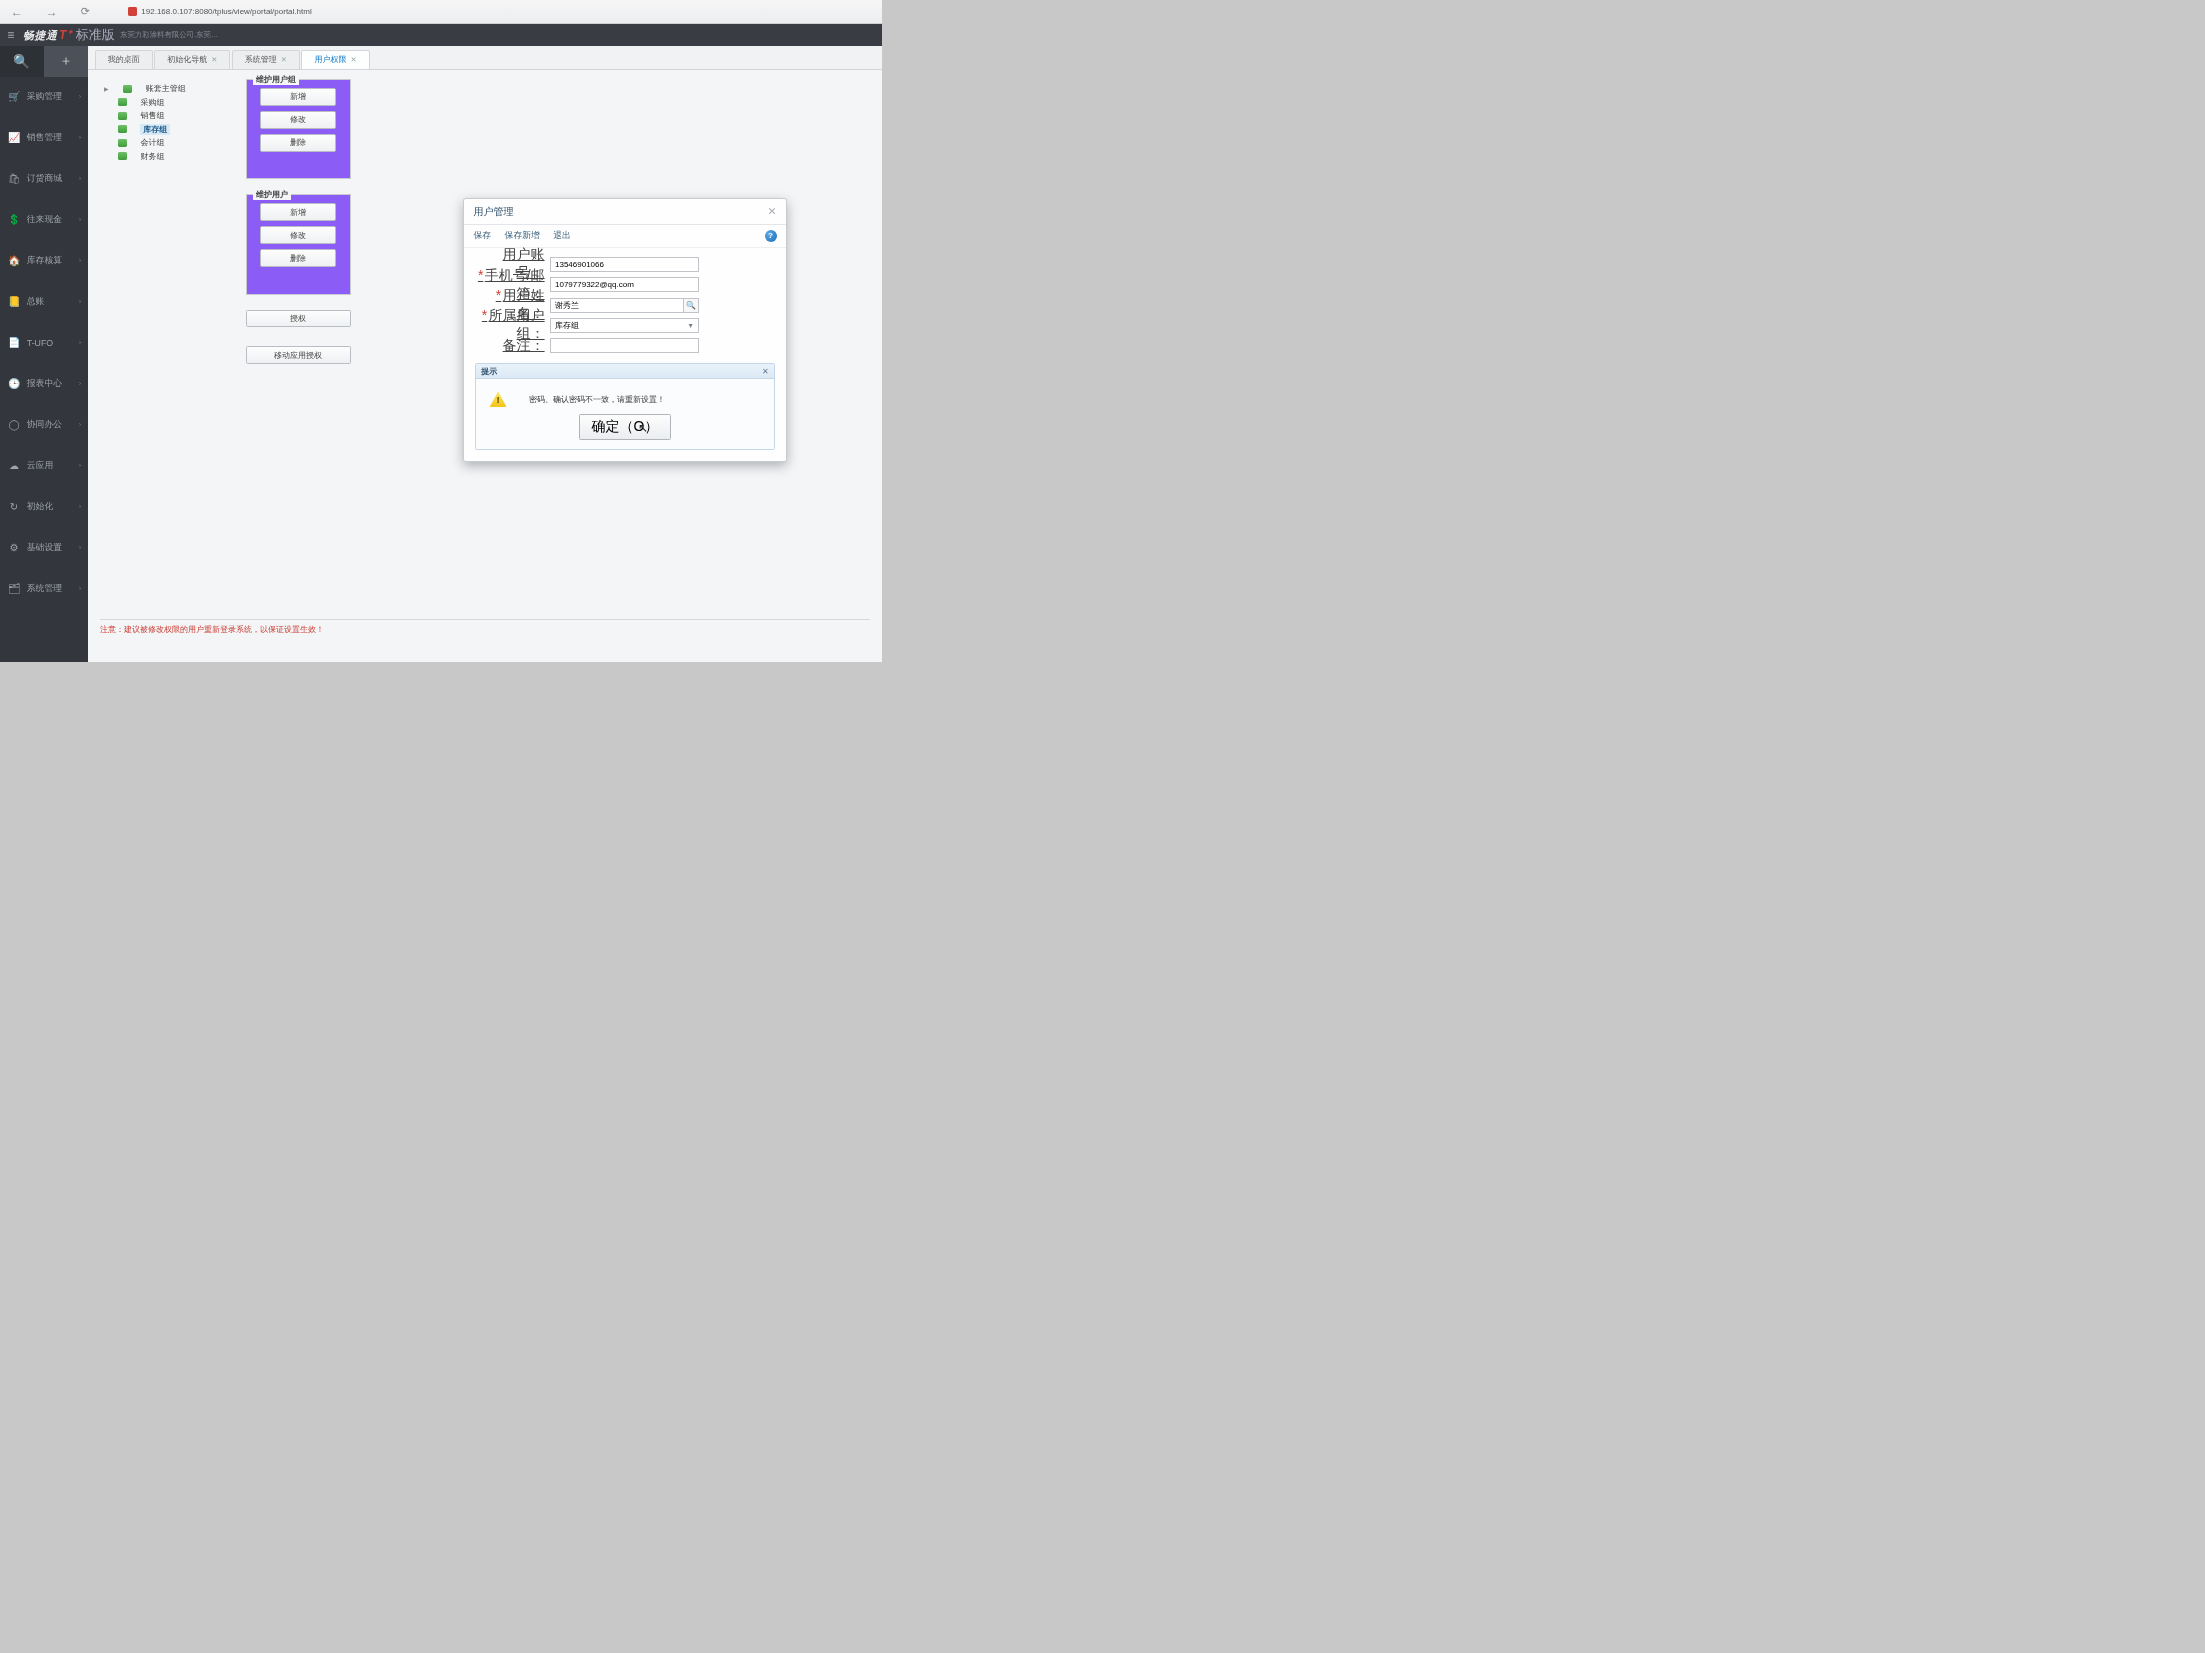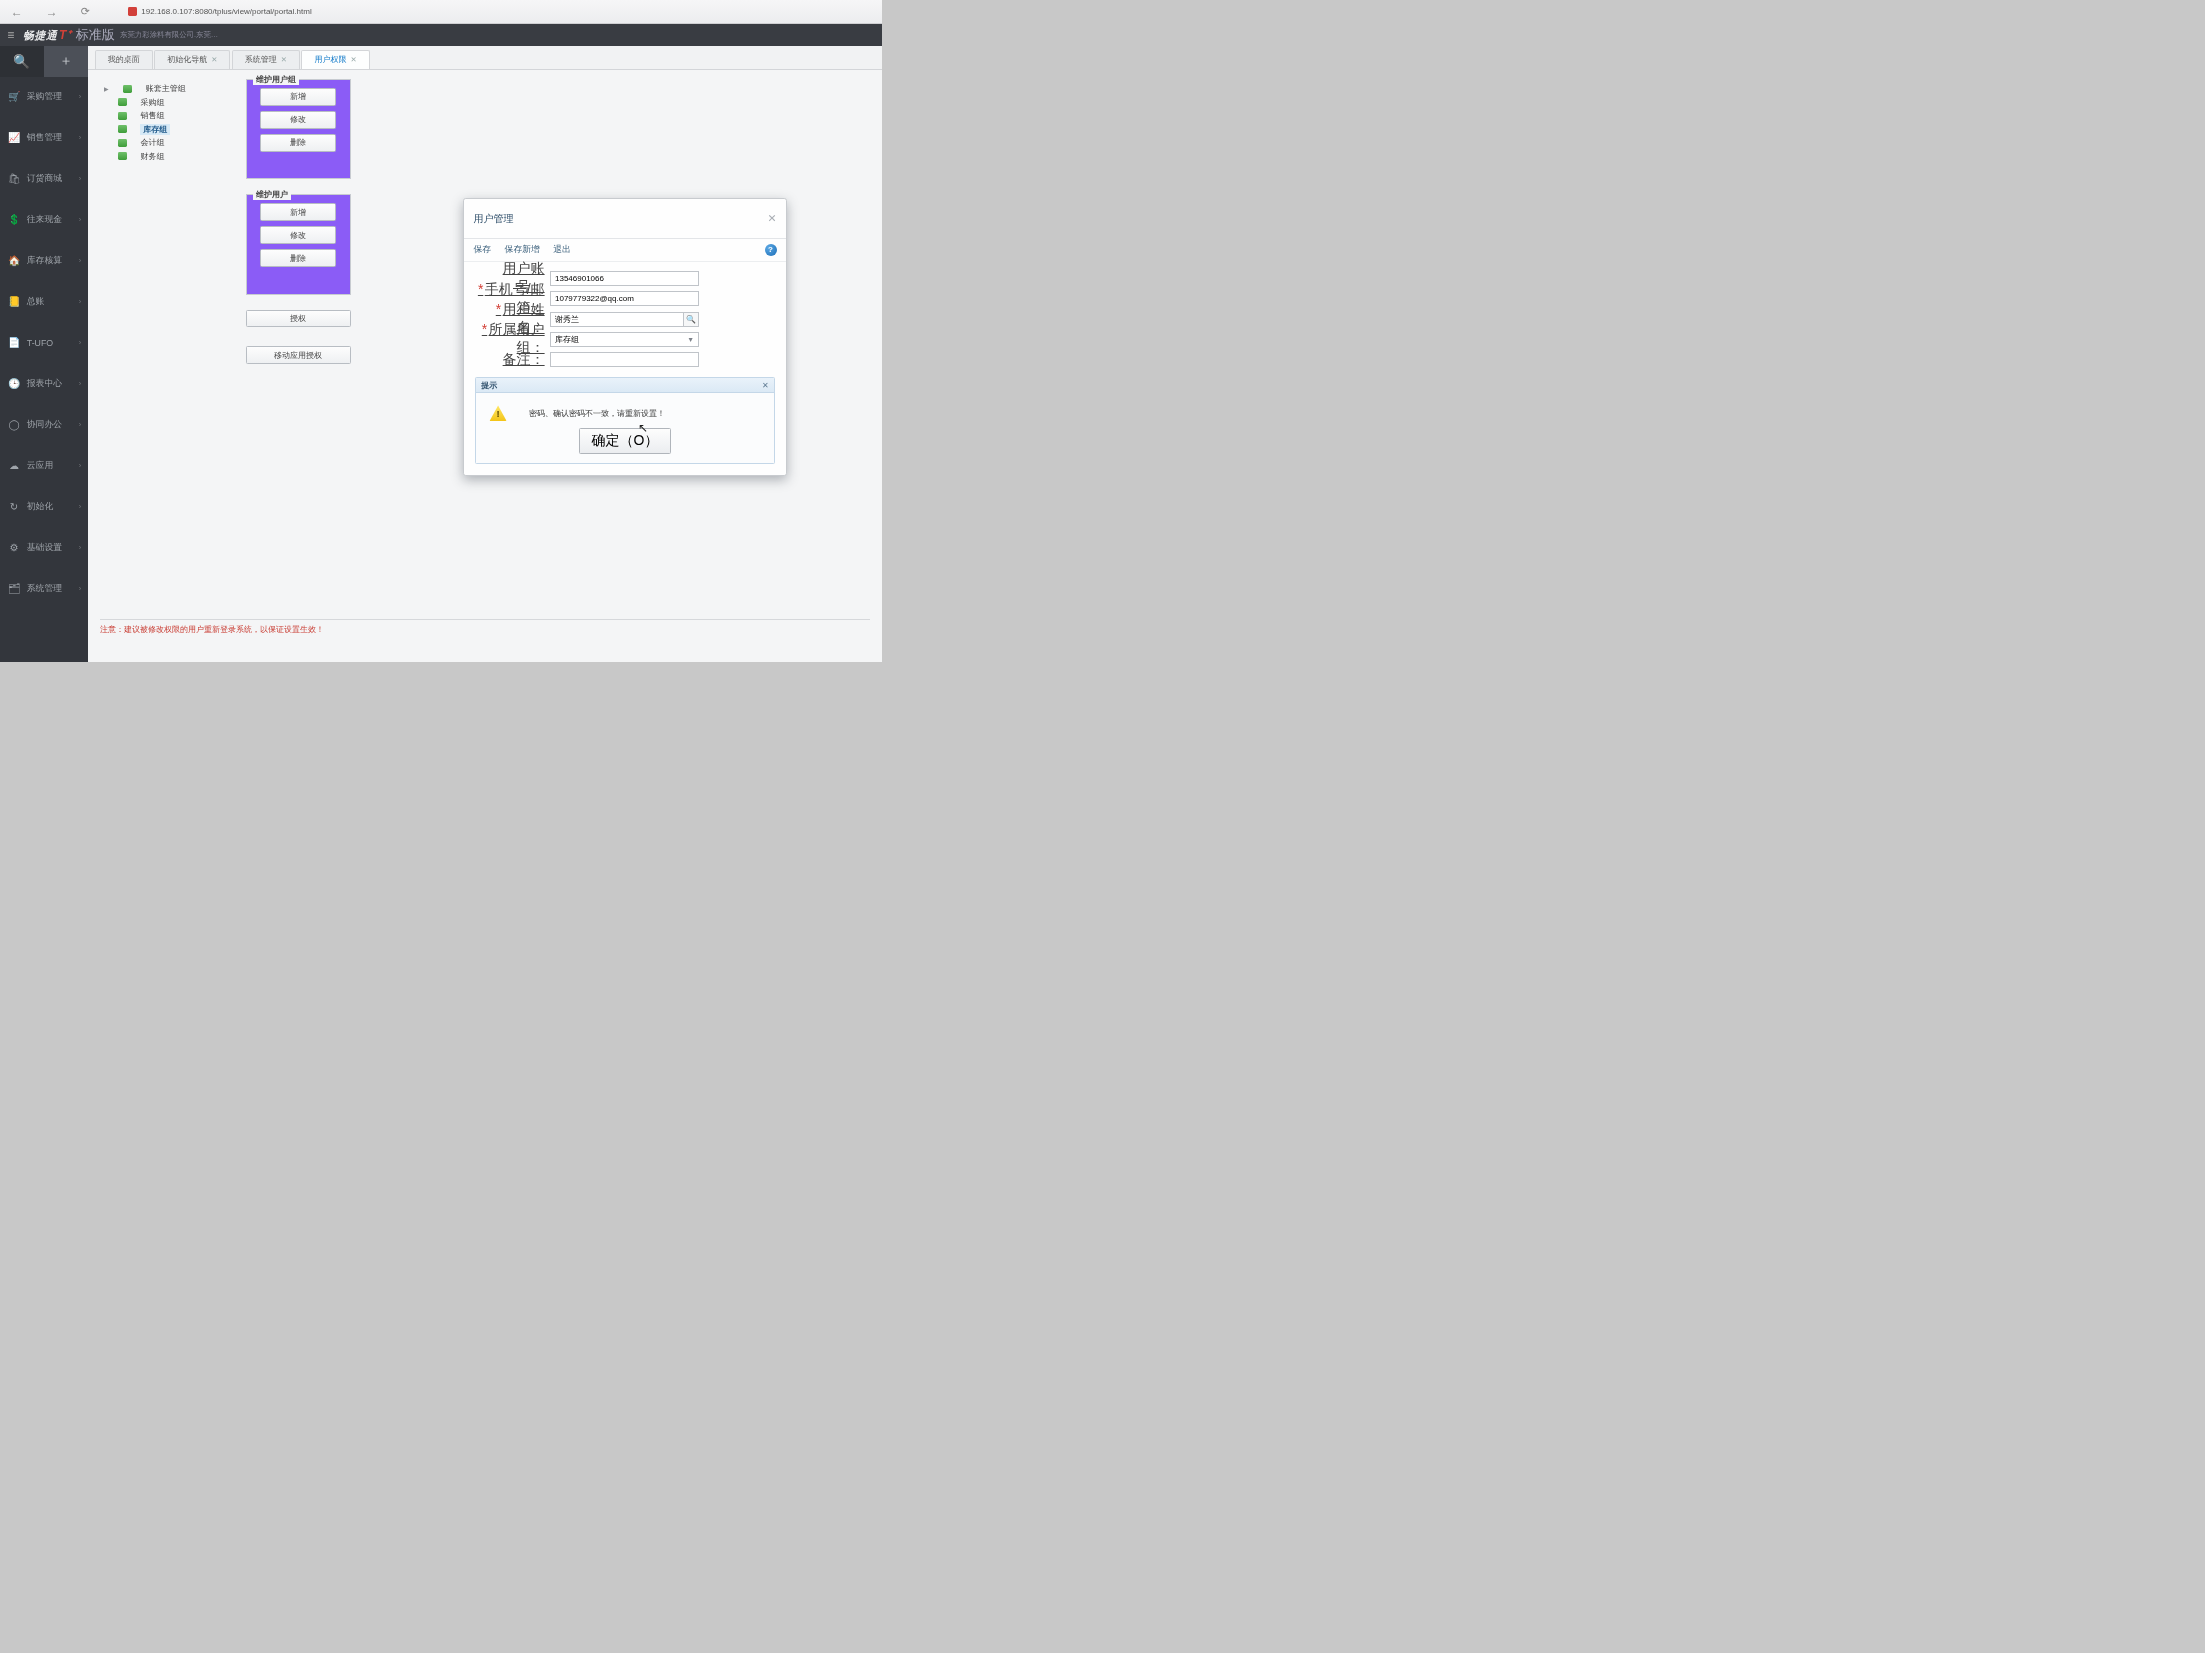--- a/index.html
+++ b/index.html
@@ -129,21 +129,21 @@
     padding-top:4px;border-top:0.7px solid #d6d8db;width:calc(100% - 24px);
   }
 
   
   .dialog{
     position:absolute;left:463px;top:198px;width:324px;
     background:#fefefe;border:0.7px solid #c8cbcf;border-radius:2.7px;
     box-shadow:0 4px 12px rgba(40,50,60,0.35);
   }
   .dialog-title{
-    height:40px;display:flex;align-items:center;justify-content:space-between;
+    height:26px;display:flex;align-items:center;justify-content:space-between;
     padding:0 9.5px;font-size:10px;color:#2a4a66;border-bottom:0.7px solid #e3e5e8;
   }
   .dialog-title .x{color:#a9aeb4;font-size:10.8px;cursor:pointer;}
   .dlg-toolbar{
     height:23px;display:flex;align-items:center;gap:13.5px;padding:0 9.5px;
     border-bottom:0.7px solid #eceef0;color:#3a5f7b;font-size:8.8px;
   }
   .dlg-toolbar span{cursor:pointer;}
   .dlg-toolbar .help{
     margin-left:auto;width:12px;height:12px;border-radius:50%;

